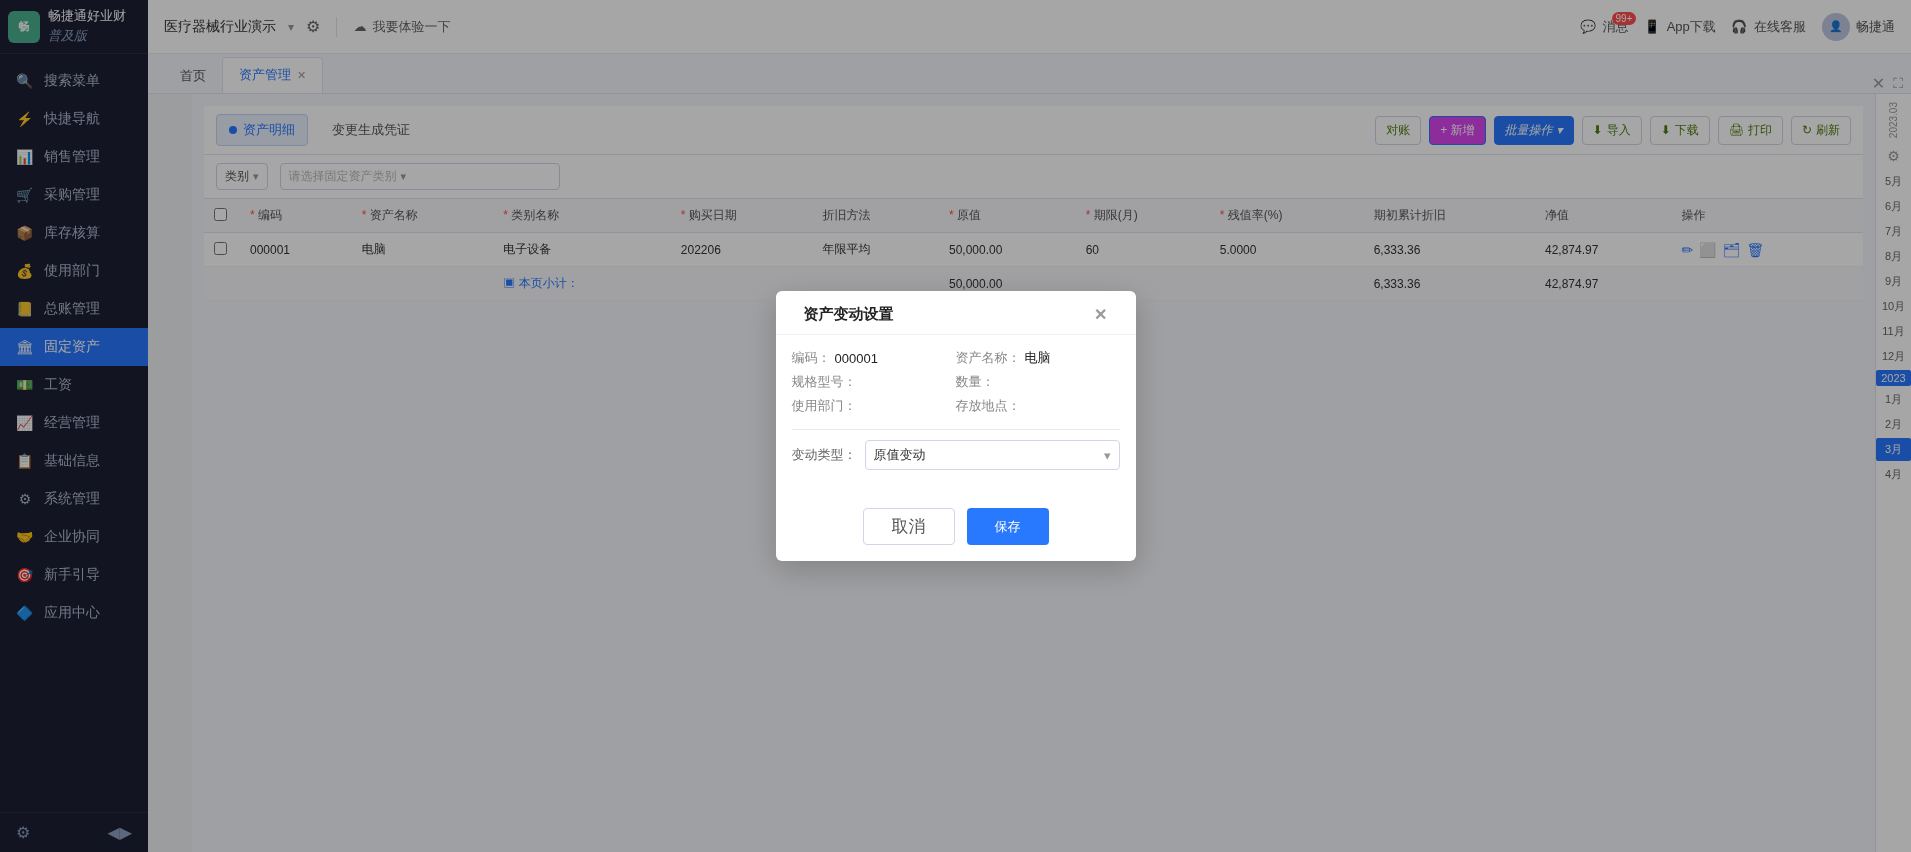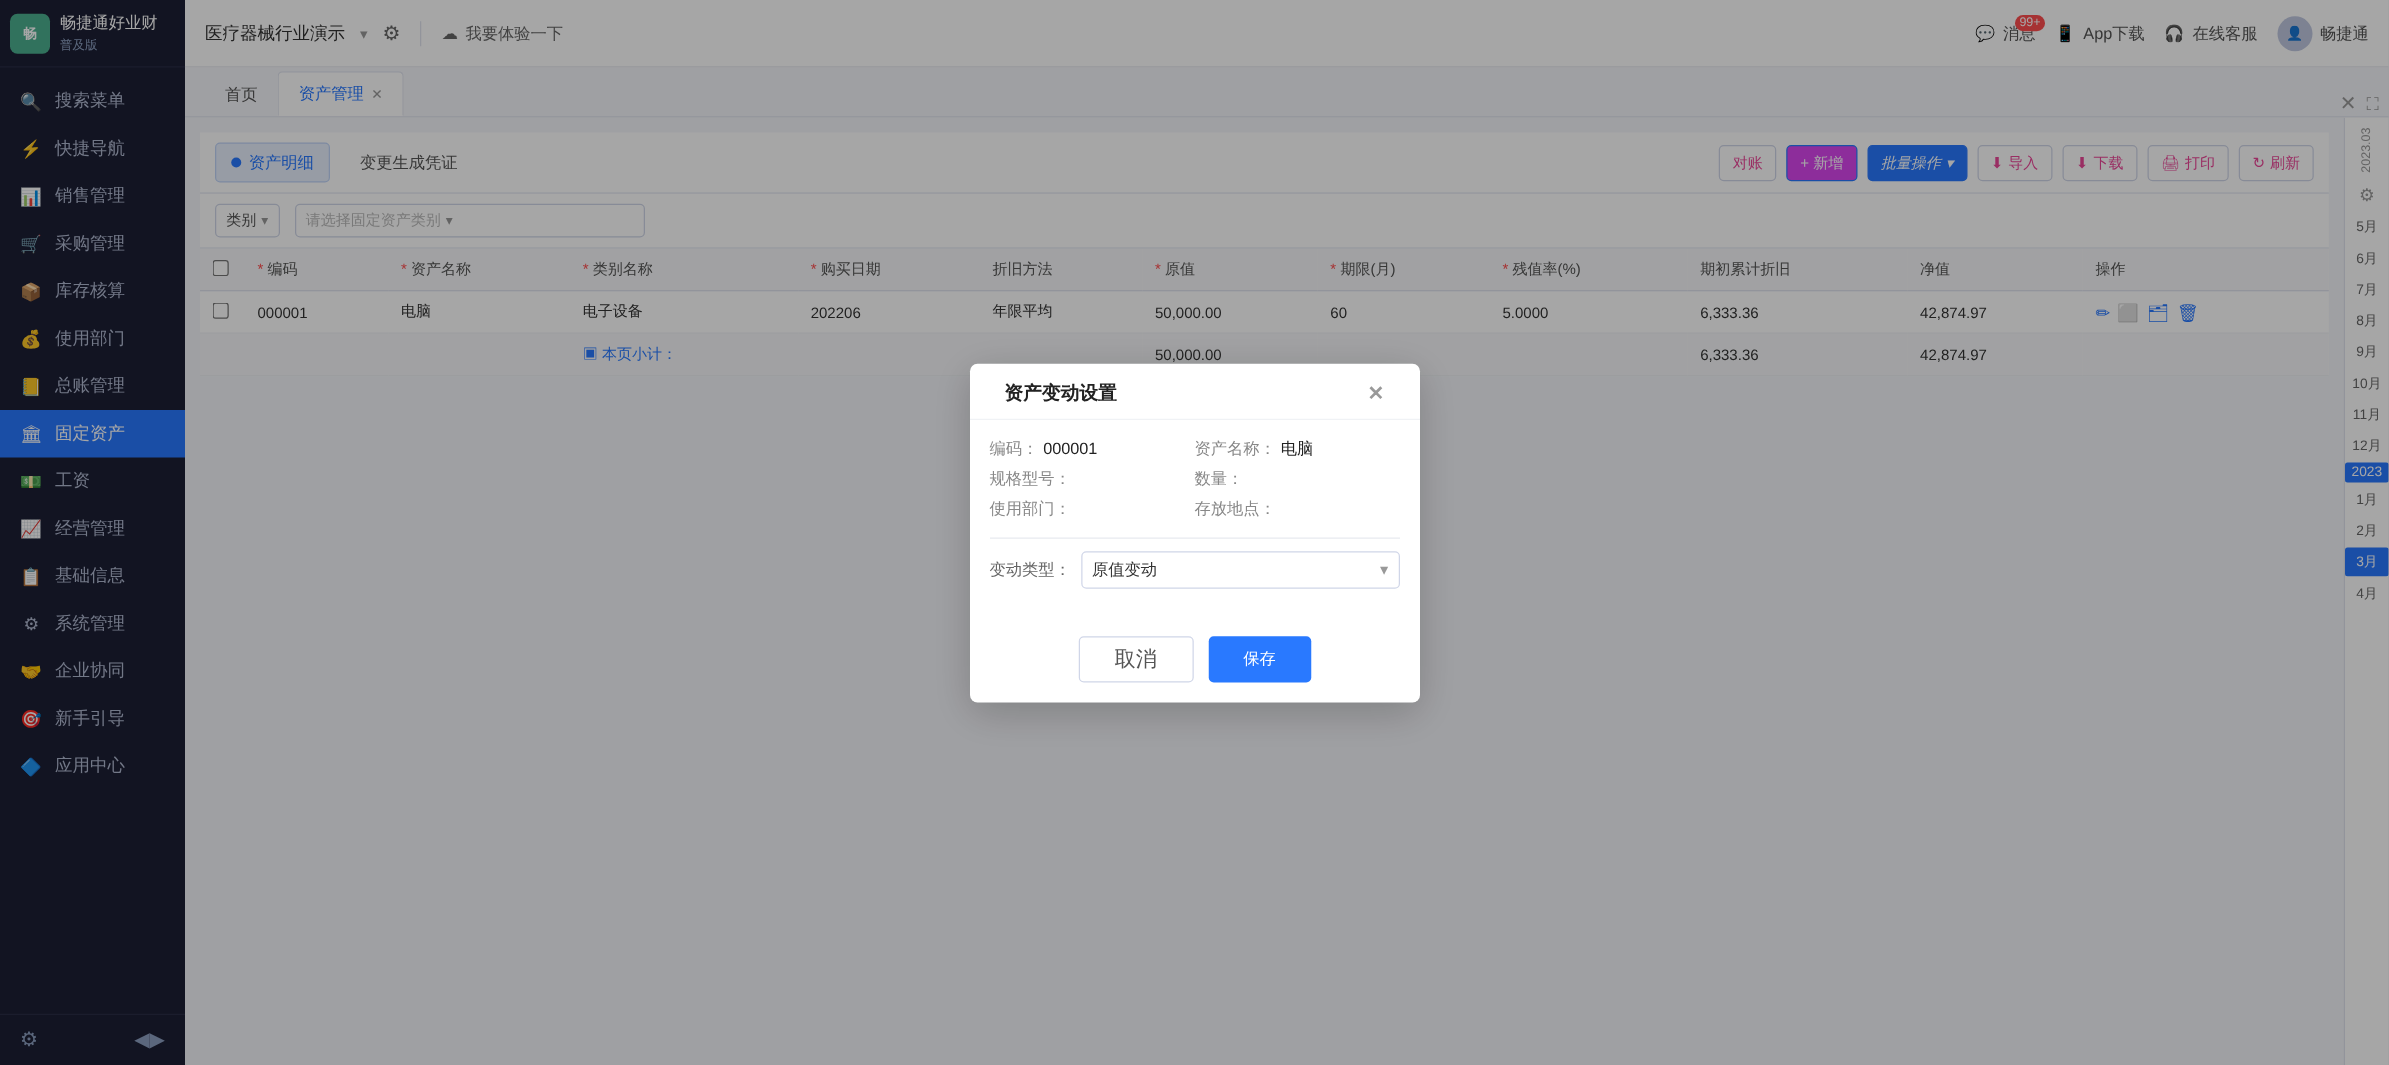--- a/index.html
+++ b/index.html
@@ -25,21 +25,21 @@
       border-bottom: 1px solid #2a2d45;
     }
     .sidebar-logo {
       width: 32px; height: 32px;
       background: #4caf8f;
       border-radius: 6px;
       display: flex; align-items: center; justify-content: center;
       font-size: 11px; font-weight: bold; color: #fff;
     }
     .sidebar-title { font-size: 13px; color: #fff; line-height: 1.3; }
-    .sidebar-edition { font-size: 10px; color: #8c9fc0; margin-top: 2px; }
+    .sidebar-edition { font-size: 13px; color: #8c9fc0; margin-top: 2px; font-style: italic; }
     .sidebar-nav { flex: 1; overflow-y: auto; padding: 8px 0; }
     .sidebar-nav::-webkit-scrollbar { width: 4px; }
     .sidebar-nav::-webkit-scrollbar-thumb { background: #3a3d55; border-radius: 2px; }
     .nav-item {
       display: flex; align-items: center; gap: 10px;
       padding: 10px 16px;
       cursor: pointer; color: #b0b8d0; font-size: 14px;
       transition: background 0.2s;
     }
     .nav-item.active { background: #2979ff; color: #fff; }
@@ -78,21 +78,21 @@
     .tab {
       padding: 8px 16px; font-size: 13px; cursor: pointer;
       border-radius: 4px 4px 0 0; color: #555;
       display: flex; align-items: center; gap: 6px;
     }
     .tab.active { background: #fff; color: #2979ff; border: 1px solid #e0e4ef; border-bottom: 1px solid #fff; }
     .tab-home { color: #555; }
     .tab-close { font-size: 11px; color: #999; cursor: pointer; }
 
     
-    .content { flex: 1; background: #f5f6fa; overflow: hidden; position: relative; display: flex; }
+    .content { flex: 1; background: #f5f6fa; overflow: hidden; position: relative; display: flex; margin-left: 44px; }
     .page-content { flex: 1; padding: 12px; overflow: auto; }
     
     
     .calendar-strip {
       width: 36px; background: #fff; border-left: 1px solid #e0e4ef;
       display: flex; flex-direction: column; align-items: center; padding: 4px 0;
       font-size: 11px; color: #666; gap: 2px;
     }
     .cal-year { font-size: 10px; color: #999; writing-mode: vertical-rl; transform: rotate(180deg); padding: 4px 0; }
     .cal-month { padding: 4px 2px; cursor: pointer; text-align: center; width: 100%; }
@@ -111,21 +111,21 @@
       display: flex; align-items: center; gap: 6px;
       padding: 6px 12px; border-radius: 4px;
       font-size: 13px; cursor: pointer; color: #555;
     }
     .toolbar-tab.active { background: #e8f0fe; color: #2979ff; border: 1px solid #c0d4f8; }
     .toolbar-tab .dot { width: 8px; height: 8px; border-radius: 50%; background: #2979ff; }
     .toolbar-btn {
       display: flex; align-items: center; gap: 4px;
       padding: 5px 10px; border-radius: 4px;
       font-size: 12px; cursor: pointer; border: 1px solid #d0d6e8;
-      background: #fff; color: #ec4899;
+      background: #fff; color: #4d7c0f;
     }
     .toolbar-btn.primary { background: #d946ef; color: #fff; border-color: #2979ff; }
     .toolbar-btn.batch { background: #2979ff; color: #fff; border-color: #2979ff; }
 
     
     .filter-row {
       background: #fff; padding: 8px 12px;
       display: flex; align-items: center; gap: 12px;
       border-bottom: 1px solid #e0e4ef;
     }

